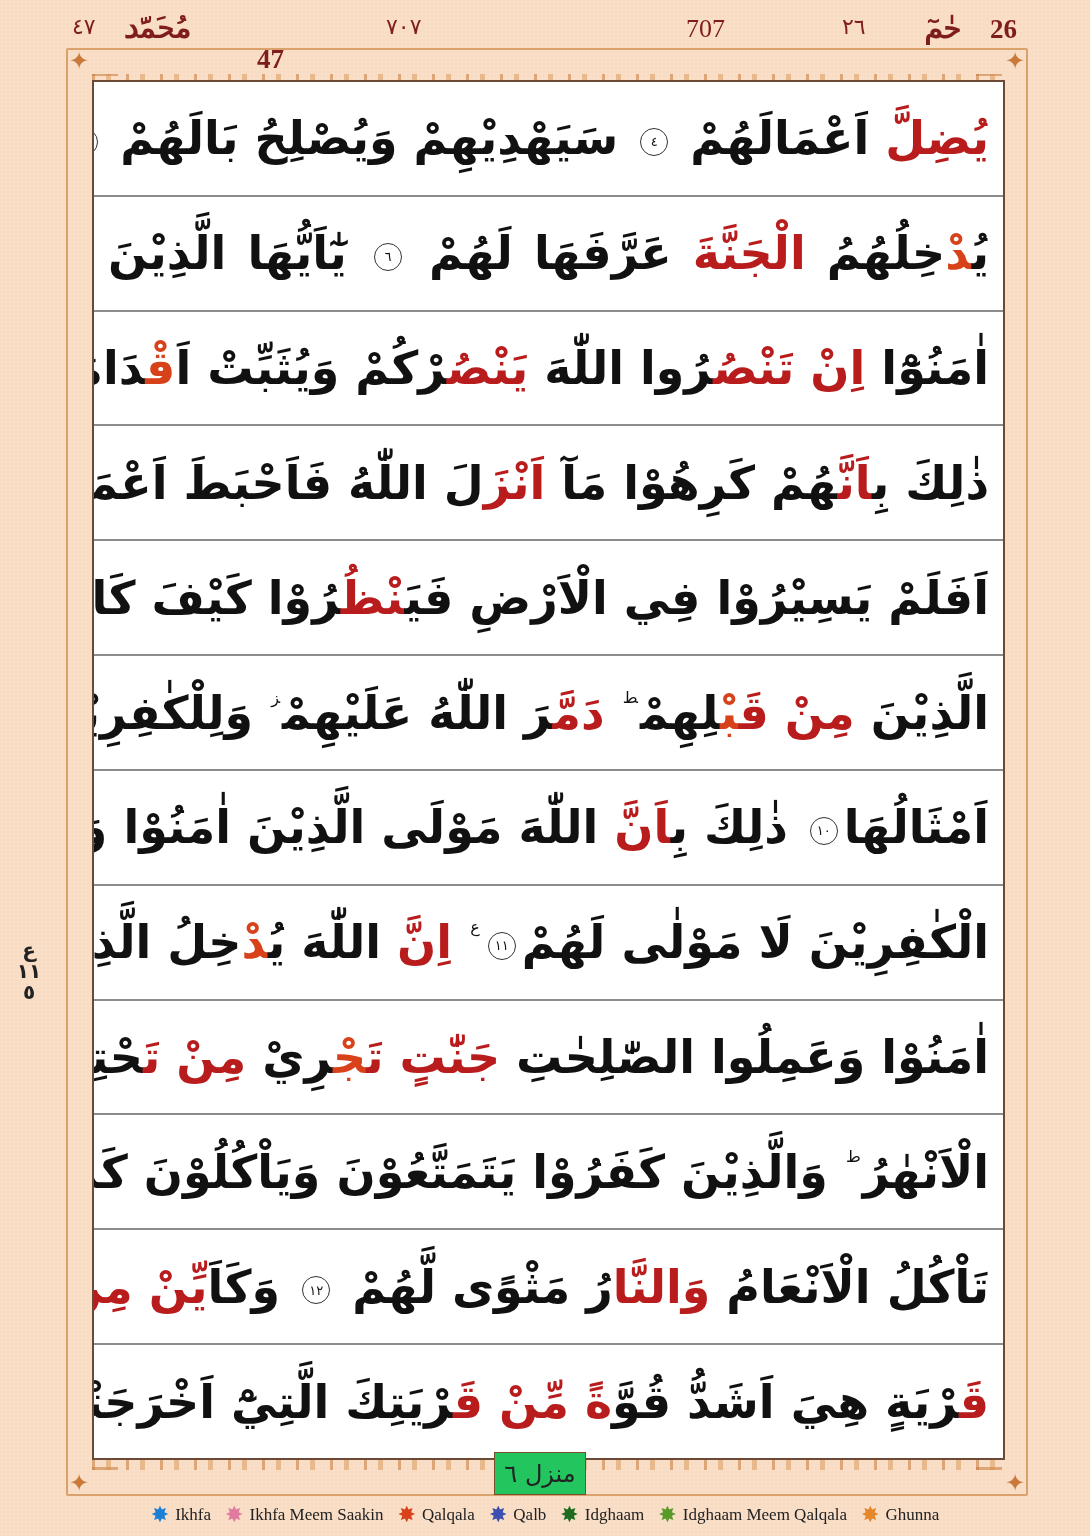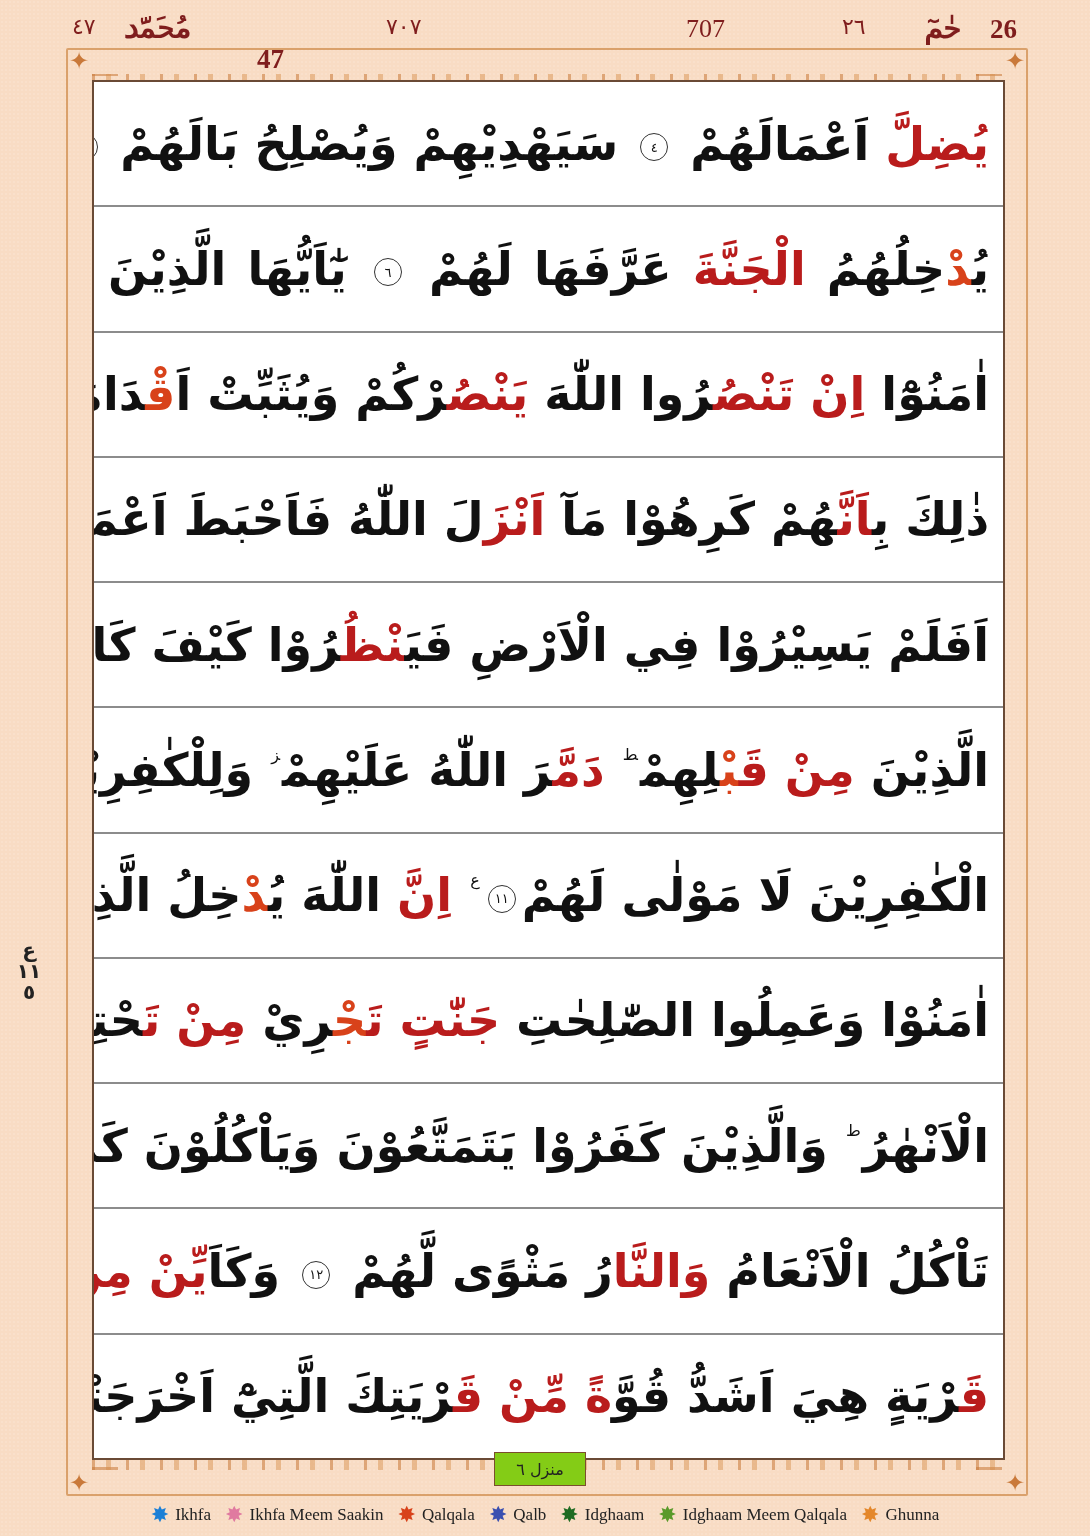--- a/index.html
+++ b/index.html
@@ -56,24 +56,24 @@
   .c-idghaam { color: #b91c1c; }
   .c-ghunna { color: #b91c1c; }
   .ayah {
     display: inline-flex; align-items: center; justify-content: center;
     width: 26px; height: 26px; border: 1.5px solid #333; border-radius: 50%;
     font-size: 13px; font-weight: normal; margin: 0 6px; vertical-align: middle;
   }
   .mark { font-size: 16px; font-weight: normal; vertical-align: top; margin: 0 2px; }
 
   .manzil {
-    position: absolute; left: 494px; top: 1452px; width: 92px; height: 34px;
-    background: #84cc16; border: 1.5px solid #7a4e2d; box-sizing: border-box;
+    position: absolute; left: 494px; top: 1452px; width: 92px; height: 43px;
+    background: #22c55e; border: 1.5px solid #7a4e2d; box-sizing: border-box;
     display: flex; align-items: center; justify-content: center;
-    font-size: 16px; color: #222; direction: rtl;
+    font-size: 24px; color: #222; direction: rtl;
   }
   .ruku {
     position: absolute; left: 14px; top: 940px; width: 30px;
     display: flex; flex-direction: column; align-items: center;
     font-size: 20px; color: #222; line-height: 1.05; font-weight: bold;
   }
 
   .legend {
     position: absolute; left: 0; top: 1500px; width: 1090px; height: 30px;
     display: flex; align-items: center; justify-content: center; gap: 14px;
@@ -122,20 +122,23 @@
     <div class="line">
       <span class="seg" style="width: 100%; text-align: justify; text-align-last: justify;"><span>ذٰلِكَ بِ</span><span class="c-ghunna">اَنَّ</span><span>هُمْ كَرِهُوْا مَآ </span><span class="c-ikhfa">اَنْزَ</span><span>لَ اللّٰهُ فَاَحْبَطَ اَعْمَالَهُمْ</span></span>
     </div>
     <div class="line">
       <span class="seg" style="width: 100%; text-align: justify; text-align-last: justify;"><span>اَفَلَمْ يَسِيْرُوْا فِي الْاَرْضِ فَيَ</span><span class="c-ikhfa">نْظُ</span><span>رُوْا كَيْفَ كَانَ عَاقِبَةُ</span></span>
     </div>
     <div class="line">
       <span class="seg" style="width: 100%; text-align: justify; text-align-last: justify;"><span>الَّذِيْنَ </span><span class="c-ikhfa">مِنْ</span><span> </span><span class="c-ikhfa">قَ</span><span class="c-qalqala">بْ</span><span>لِهِمْ</span><span class="mark">ط</span><span> </span><span class="c-ghunna">دَمَّ</span><span>رَ اللّٰهُ عَلَيْهِمْ</span><span class="mark">ز</span><span> وَلِلْكٰفِرِيْنَ</span></span>
     </div>
     <div class="line">
+      <span class="seg" style="width: 100%; text-align: justify; text-align-last: justify;"><span>اَمْثَالُهَا</span><span class="ayah">١٠</span><span> ذٰلِكَ بِ</span><span class="c-ghunna">اَنَّ</span><span> اللّٰهَ مَوْلَى الَّذِيْنَ اٰمَنُوْا وَ</span></span>
+    </div>
+    <div class="line">
       <span class="seg" style="width: 100%; text-align: justify; text-align-last: justify;"><span>الْكٰفِرِيْنَ لَا مَوْلٰى لَهُمْ</span><span class="ayah">١١</span><span class="mark">ع</span><span> </span><span class="c-ghunna">اِنَّ</span><span> اللّٰهَ يُ</span><span class="c-qalqala">دْ</span><span>خِلُ الَّذِيْنَ</span></span>
     </div>
     <div class="line">
       <span class="seg" style="width: 100%; text-align: justify; text-align-last: justify;"><span>اٰمَنُوْا وَعَمِلُوا الصّٰلِحٰتِ </span><span class="c-ghunna">جَنّٰ</span><span class="c-ikhfa">تٍ تَ</span><span class="c-qalqala">جْ</span><span>رِيْ </span><span class="c-ikhfa">مِنْ تَ</span><span>حْتِهَا</span></span>
     </div>
     <div class="line">
       <span class="seg" style="width: 100%; text-align: justify; text-align-last: justify;"><span>الْاَنْهٰرُ</span><span class="mark">ط</span><span> وَالَّذِيْنَ كَفَرُوْا يَتَمَتَّعُوْنَ وَيَاْكُلُوْنَ كَمَا</span></span>
     </div>
     <div class="line">
       <span class="seg" style="width: 100%; text-align: justify; text-align-last: justify;"><span>تَاْكُلُ الْاَنْعَامُ </span><span class="c-ghunna">وَالنَّا</span><span>رُ مَثْوًى لَّهُمْ </span><span class="ayah">١٢</span><span> وَكَاَ</span><span class="c-idghaam">يِّنْ</span><span> </span><span class="c-ikhfa">مِنْ</span></span>

